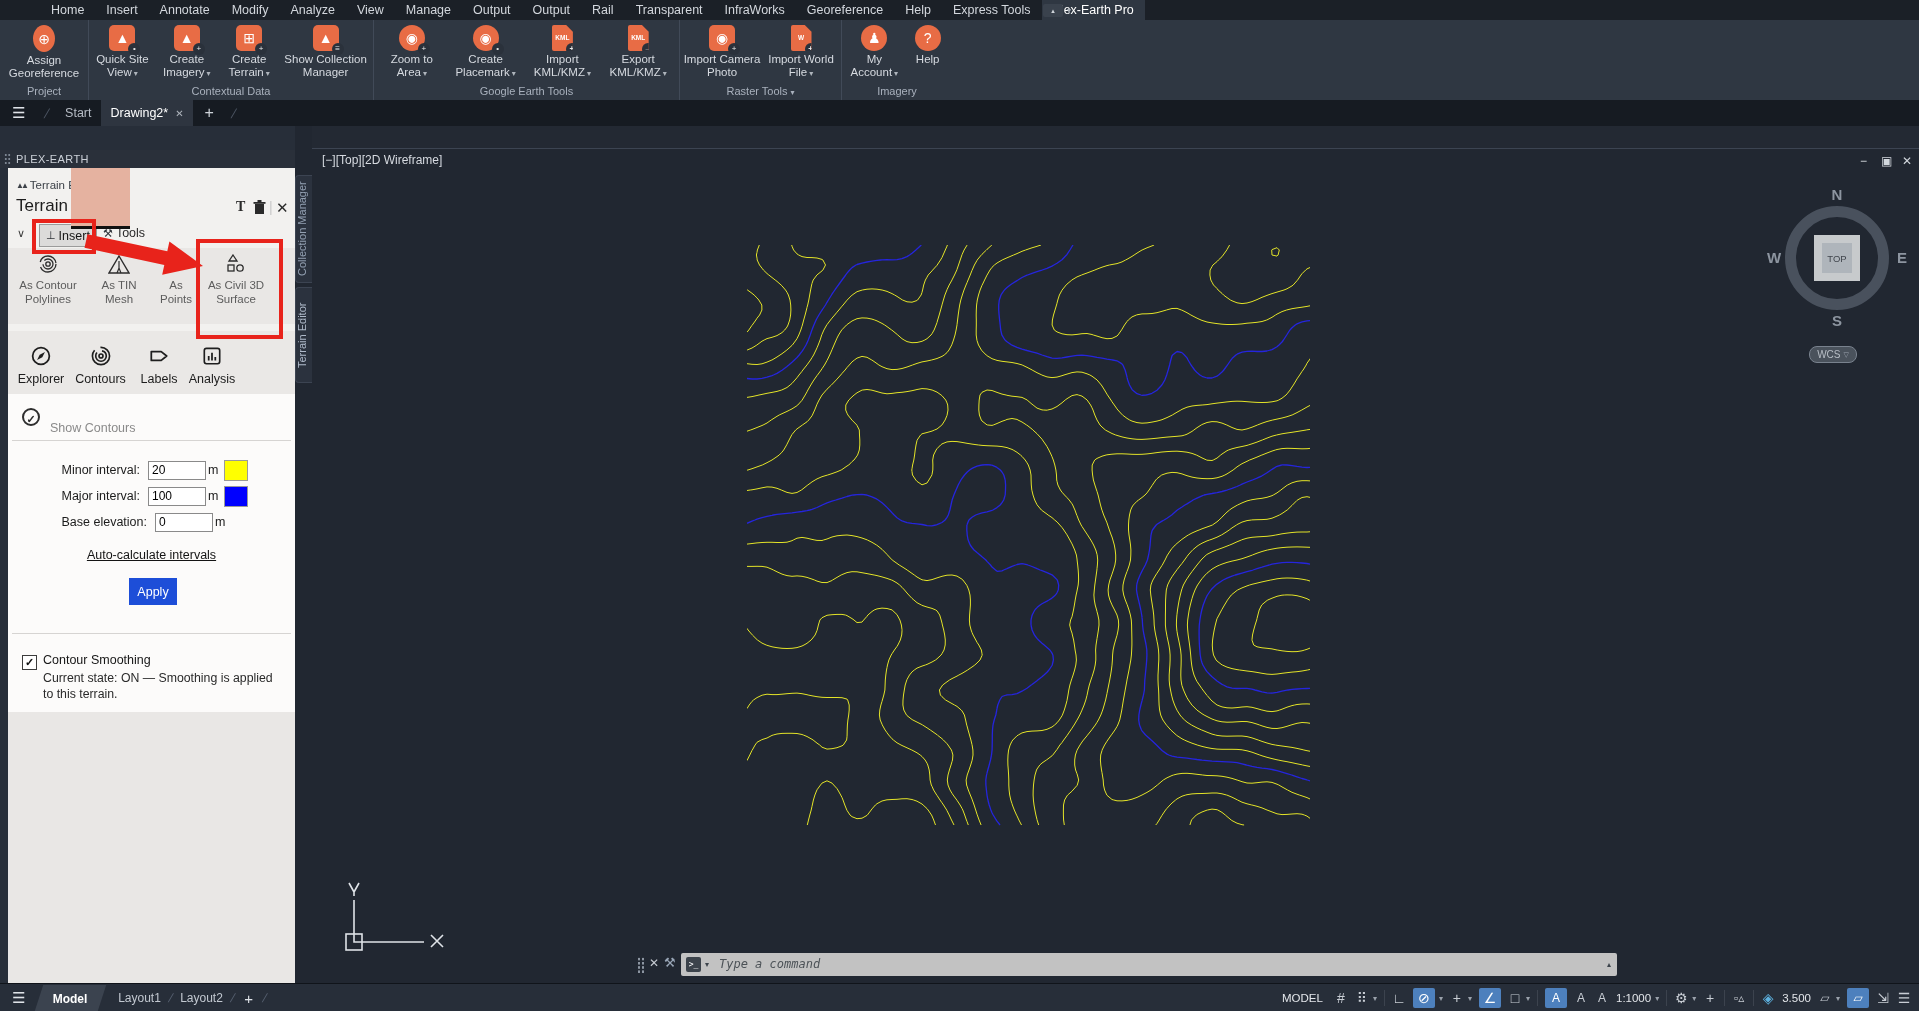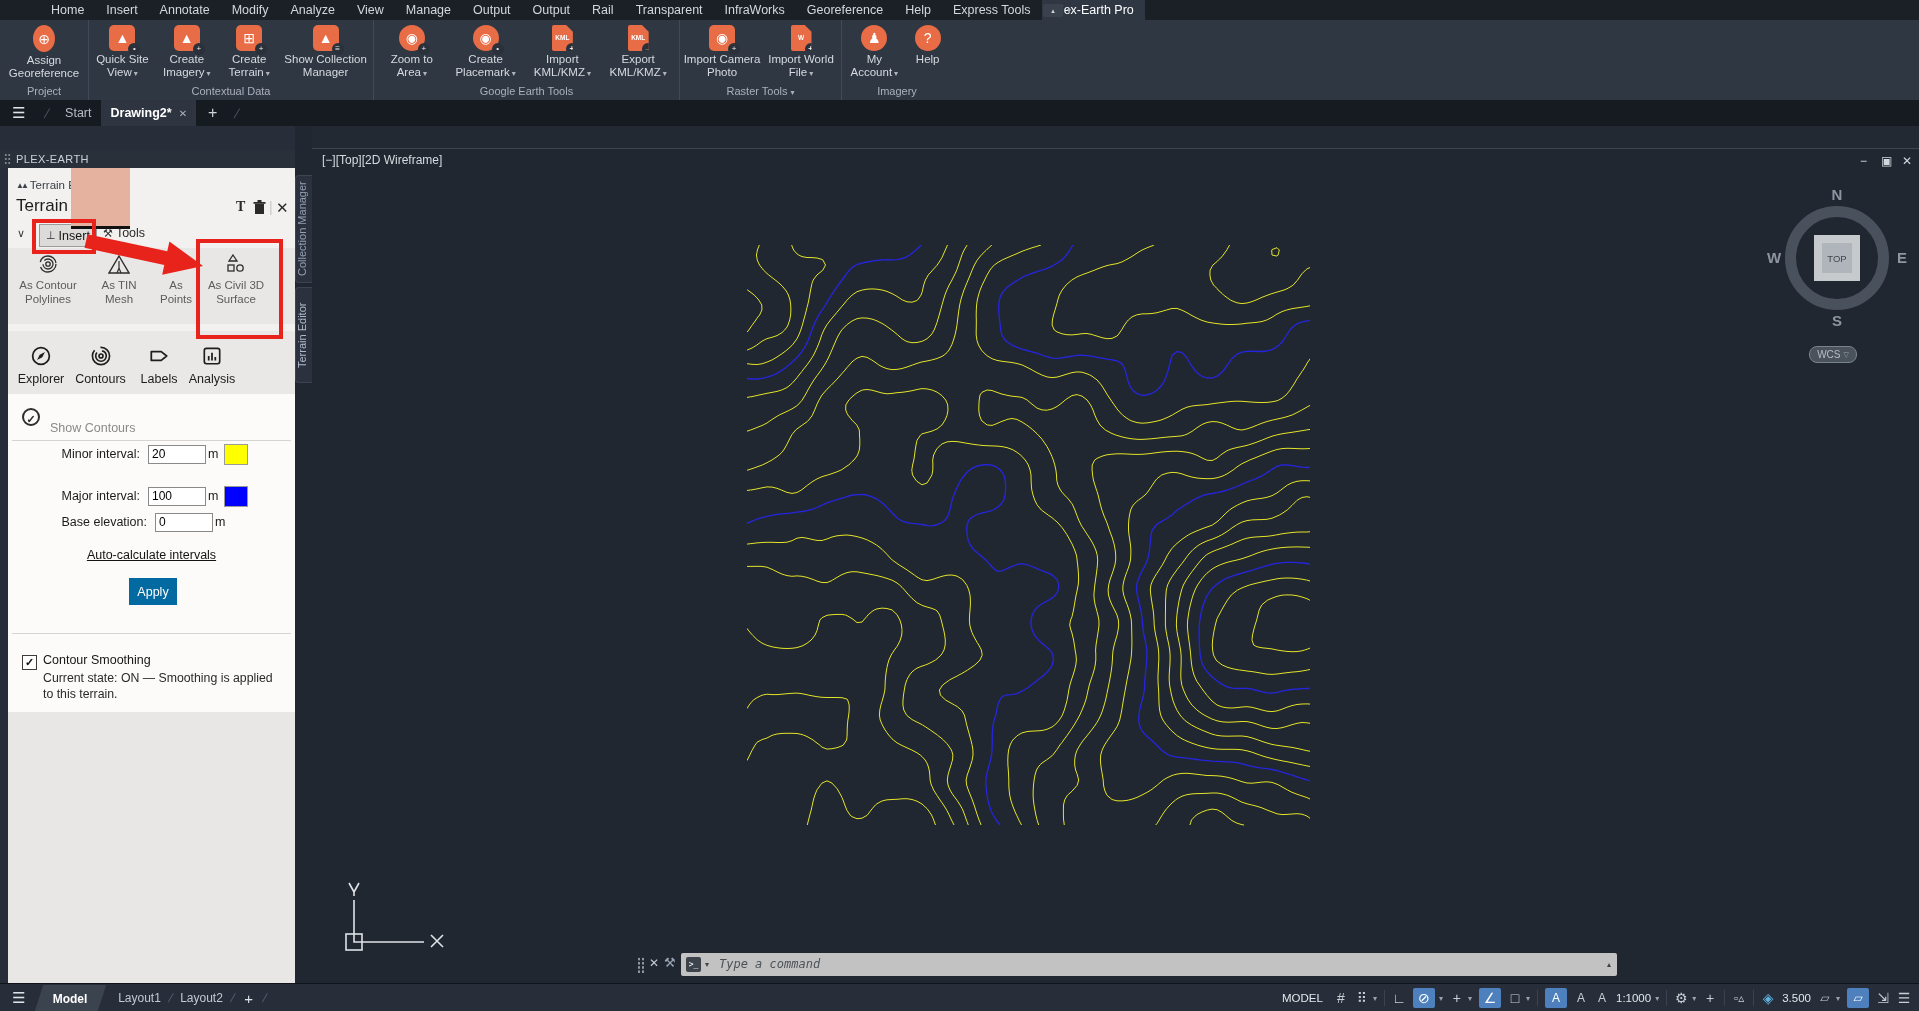--- a/index.html
+++ b/index.html
@@ -68,21 +68,21 @@
                font-size:11px;line-height:18px;text-align:center;box-sizing:border-box;font-weight:bold;}
   .divider{position:absolute;left:4px;width:279px;height:1px;background:#d6d4d2;}
   .frow{position:absolute;height:20px;display:flex;align-items:center;}
   .flab{position:absolute;text-align:right;width:130px;left:2px;font-size:12.5px;color:#1b1b1b;}
   .finput{position:absolute;left:140px;width:50px;height:17px;border:1px solid #8a8a8a;background:#ffffff;
           font-size:12px;font-family:"Liberation Sans",sans-serif;padding:0 3px;}
   .funit{position:absolute;left:200px;font-size:12.5px;color:#1b1b1b;}
   .fswatch{position:absolute;left:216px;top:0px;width:22px;height:19px;border:1px solid #9a9a9a;}
   #auto-link{position:absolute;left:0;top:380px;width:287px;text-align:center;font-size:12.5px;color:#141414;
              text-decoration:underline;cursor:pointer;}
-  #apply-btn{position:absolute;left:121px;top:410px;width:48px;height:27px;background:#0369a1;color:#ffffff;
+  #apply-btn{position:absolute;left:121px;top:410px;width:48px;height:27px;background:#1d4ed8;color:#ffffff;
              font-size:12.5px;border:none;cursor:pointer;font-family:"Liberation Sans",sans-serif;}
   .cbox{position:absolute;left:14px;top:487px;width:13px;height:13px;border:1.5px solid #3c3c3c;background:#ffffff;
         font-size:11px;line-height:13px;text-align:center;color:#111;font-weight:bold;box-sizing:content-box;}
   
   .redbox{position:absolute;border:4px solid #e8231b;pointer-events:none;}
   #red-arrow{position:absolute;left:0;top:0;pointer-events:none;}
   
   #sidetabs{position:absolute;left:295px;top:126px;width:17px;height:857px;background:#212731;}
   .sidetab{position:absolute;left:0px;width:17px;background:#2b323e;border:1px solid #3c4452;border-left:none;
            border-radius:0 4px 4px 0;color:#93a0b2;font-size:11px;
@@ -283,21 +283,21 @@
       </div>
       <div class="glabel"><span>Imagery</span></div>
     </div>
   </div>
 
   <div id="tabbar">
     <span style="color:#dfe3e8;font-size:15px;margin:0 14px 0 12px">☰</span>
     <span class="ftab-sep">/</span>
     <span style="color:#b6bcc5;font-size:12.5px;padding:0 10px">Start</span>
     <div id="drawing-tab">
-      <span style="color:#ffffff;font-weight:bold;font-size:12.5px">Drawing2*</span>
+      <span style="color:#ffffff;font-weight:normal;font-size:12.5px">Drawing2*</span>
       <span style="color:#aeb4bc;font-size:10px">✕</span>
     </div>
     <span style="color:#cfd4da;font-size:16px;padding:0 12px">+</span>
     <span class="ftab-sep">/</span>
   </div>
 
   <div id="panel-outer">
     <div id="plex-bar">
       <div class="gripdots"></div>
       <span>PLEX-EARTH</span>
@@ -398,21 +398,21 @@
           </svg>
         <span class="lab">Analysis</span>
       </div>
 
       <div class="abs" style="left:14px;top:240px">
         <span class="checkcircle" style="display:inline-block">✓</span>
       </div>
       <span class="abs" style="left:42px;top:253px;font-size:12.5px;color:#8a8a8a">Show Contours</span>
       <div class="divider" style="top:272px"></div>
 
-      <div class="frow" style="top:276px;left:0;width:233px">
+      <div class="frow" style="top:292px;left:0;width:233px">
         <span class="flab">Minor interval:</span>
         <input class="finput" value="20" style="">
         <span class="funit">m</span>
         <div class="fswatch" style="background: rgb(255, 255, 0);"></div>
       </div>
       <div class="frow" style="top:318px;left:0;width:338px">
         <span class="flab">Major interval:</span>
         <input class="finput" value="100" style="">
         <span class="funit">m</span>
         <div class="fswatch" style="background: rgb(0, 0, 255);"></div>

